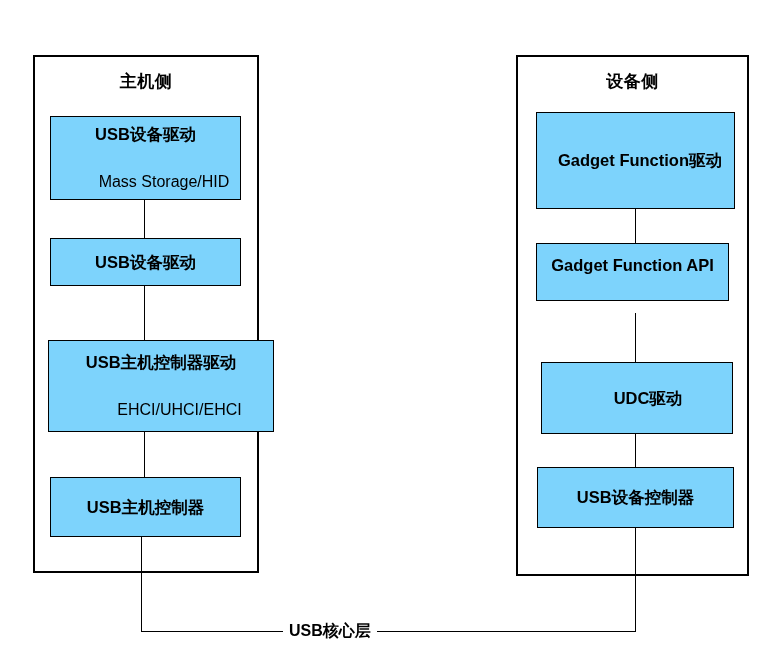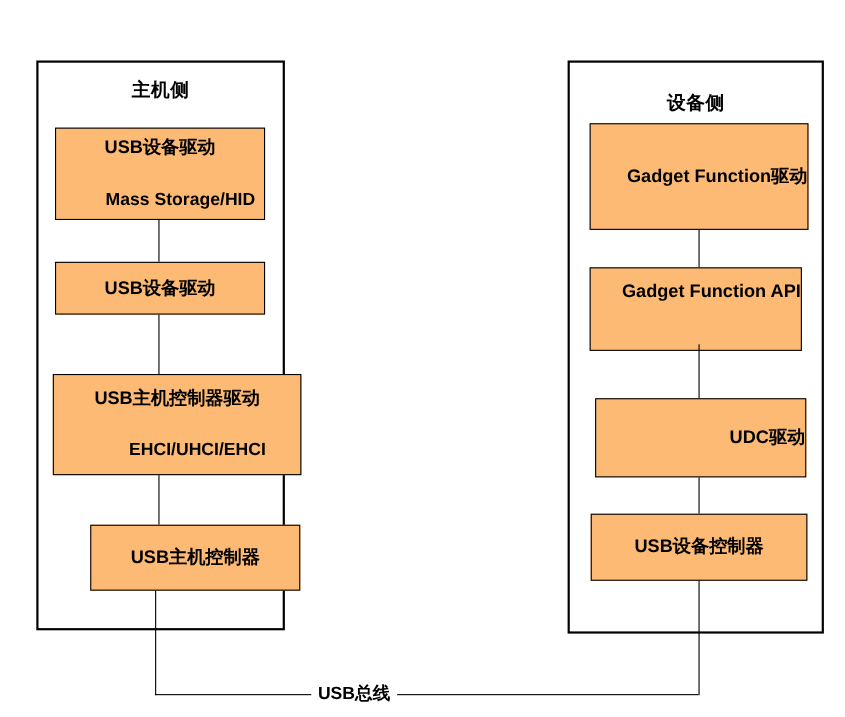--- a/index.html
+++ b/index.html
@@ -33,42 +33,42 @@
     font-weight: bold;
     font-size: 17px;
     letter-spacing: 0.5px;
     line-height: 1;
     white-space: nowrap;
     font-family: Liberation Serif, serif;
   }
   .node {
     position: absolute;
     border: 1.5px solid #000000;
-    background: #fdba74;
+    background: #7dd3fc;
     box-sizing: border-box;
     display: flex;
     flex-direction: column;
     justify-content: center;
     align-items: center;
     gap: 20px;
   }
   .node.align-left {
-    align-items: flex-end;
+    align-items: center;
   }
   .node.align-top {
     justify-content: flex-start;
   }
   .node-title {
     font-weight: bold;
     font-size: 16.5px;
     line-height: 1.15;
     white-space: nowrap;
   }
   .node-sub {
-    font-weight: bold;
+    font-weight: normal;
     font-size: 16px;
     line-height: 1.15;
     white-space: nowrap;
     margin-top: 9px;
     margin-left: 37px;
   }
   .vline {
     position: absolute;
     width: 0;
     border-left: 1.6px solid #000000;
@@ -111,38 +111,38 @@
 
   <div class="vline" style="left:144px; top:286px; height:54px;"></div>
 
   <div class="node" style="left:48px; top:340px; width:226px; height:92px;">
     <span class="node-title">USB主机控制器驱动</span>
     <span class="node-sub">EHCI/UHCI/EHCI</span>
   </div>
 
   <div class="vline" style="left:144px; top:432px; height:45px;"></div>
 
-  <div class="node" style="left:50px; top:477px; width:191px; height:60px;margin-left:32px;">
+  <div class="node" style="left:50px; top:477px; width:191px; height:60px;">
     <span class="node-title">USB主机控制器</span>
 
   </div>
 
   <div class="vline" style="left:141px; top:537px; height:95px;"></div>
 
   <div class="panel" style="left:516px; top:55px; width:233px; height:521px;"></div>
 
-  <div class="panel-title" style="left:516px; width:233px; top:73px;margin-top:12px;">设备侧</div>
+  <div class="panel-title" style="left:516px; width:233px; top:73px;">设备侧</div>
 
   <div class="node align-left" style="left:536px; top:112px; width:199px; height:97px; padding-left:9px;">
     <span class="node-title">Gadget Function驱动</span>
   </div>
 
   <div class="vline" style="left:635px; top:209px; height:34px;"></div>
 
-  <div class="node align-left align-top" style="left:536px; top:243px; width:193px; height:76px; padding-left:0; padding-top:12px;">
+  <div class="node align-left align-top" style="left:536px; top:243px; width:193px; height:58px; padding-left:0; padding-top:12px;">
     <span class="node-title">Gadget Function API</span>
 
   </div>
 
   <div class="vline" style="left:635px; top:313px; height:49px;"></div>
 
   <div class="node align-left" style="left:541px; top:362px; width:192px; height:72px; padding-left:22px;">
     <span class="node-title">UDC驱动</span>
 
   </div>
@@ -151,15 +151,15 @@
 
   <div class="node" style="left:537px; top:467px; width:197px; height:61px;align-items:center;">
     <span class="node-title">USB设备控制器</span>
 
   </div>
 
   <div class="vline" style="left:635px; top:528px; height:104px;"></div>
 
   <div class="hline" style="left:141px; top:631px; width:494px;"></div>
 
-  <div class="bus-label" style="left:283px; top:623px;">USB总线</div>
+  <div class="bus-label" style="left:283px; top:623px;">USB核心层</div>
 
 </div>
 
 </body></html>

